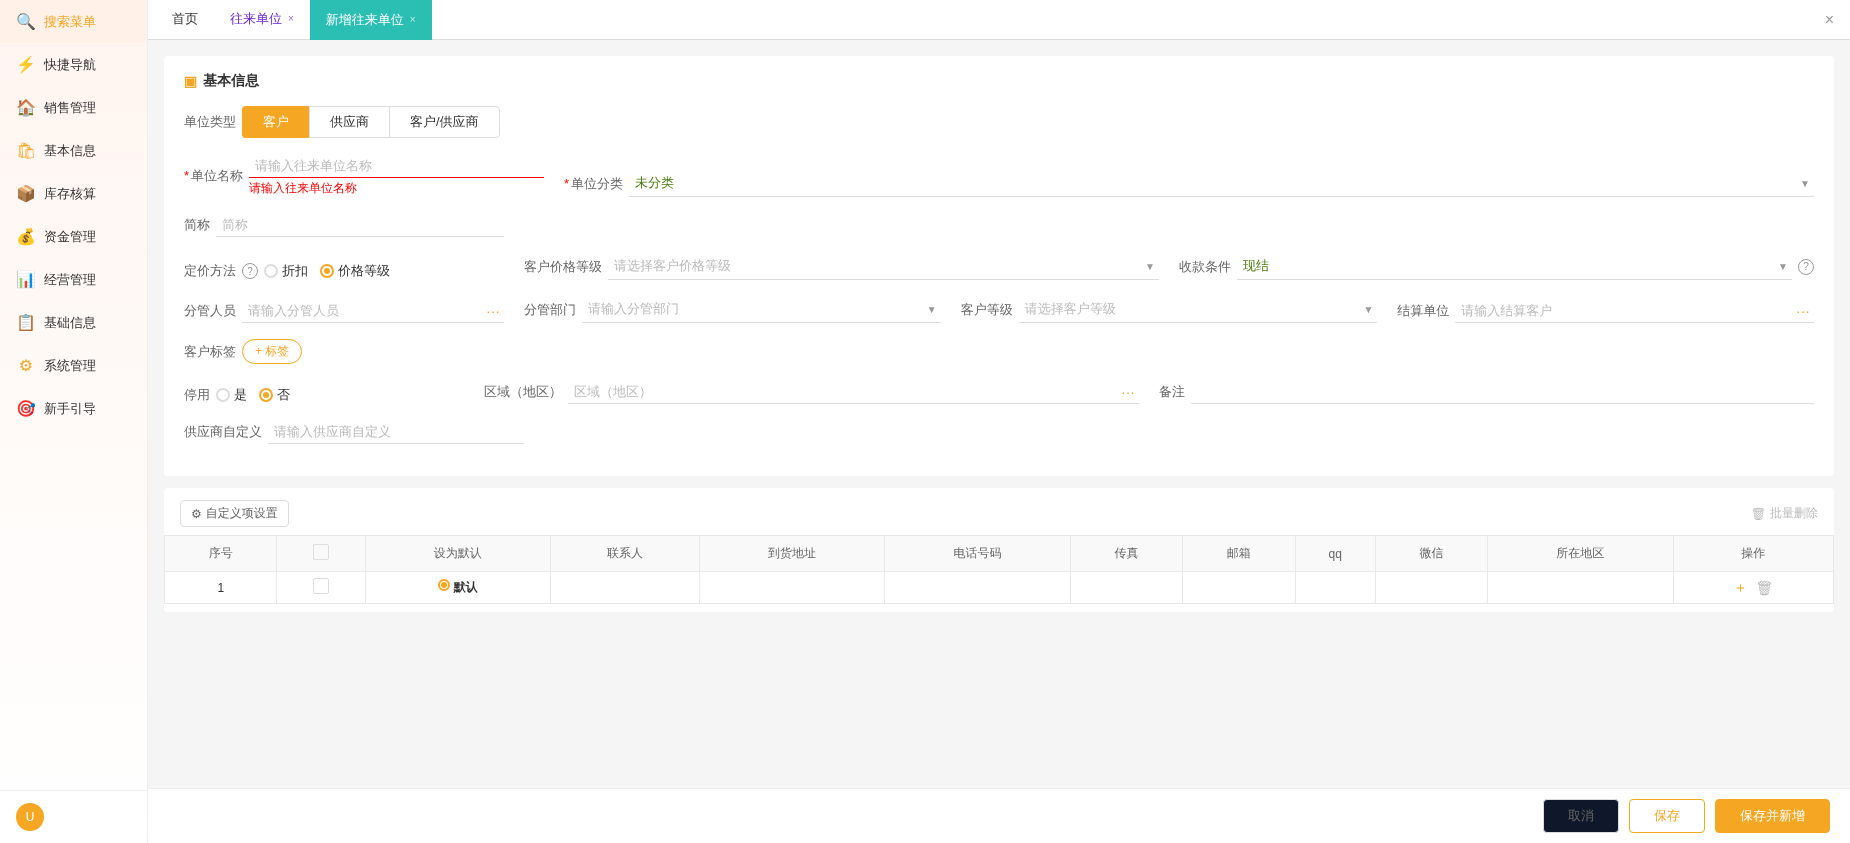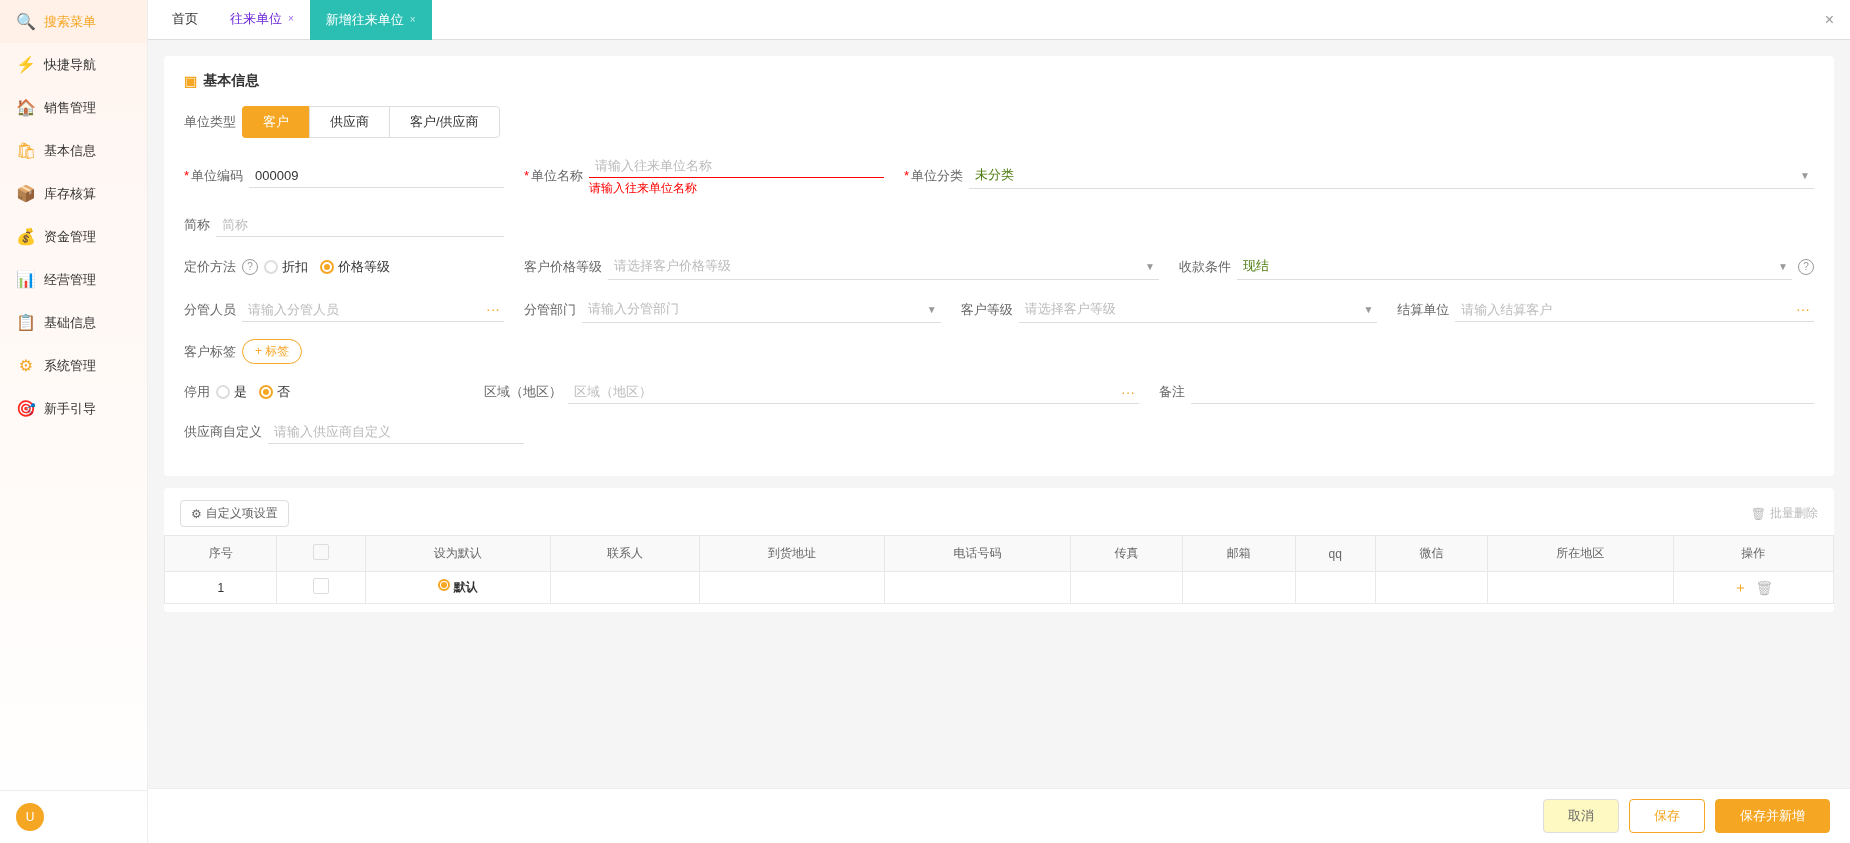--- a/index.html
+++ b/index.html
@@ -102,21 +102,21 @@
       font-size: 14px;
       font-weight: bold;
       color: #333;
       margin-bottom: 16px;
     }
     .section-title .icon { color: #f5a623; font-size: 14px; }
 
     
     .form-row {
       display: flex;
-      align-items: center;
+      align-items: flex-end;
       margin-bottom: 16px;
       gap: 20px;
     }
     .form-field {
       display: flex;
       align-items: center;
       gap: 6px;
       flex: 1;
     }
     .form-label {
@@ -242,21 +242,21 @@
       justify-content: flex-end;
       gap: 10px;
     }
     .btn {
       padding: 7px 24px;
       border-radius: 4px;
       cursor: pointer;
       font-size: 13px;
       border: 1px solid #ddd;
     }
-    .btn-default { background: #fef9c3; color: #666; text-align: right; }
+    .btn-default { background: #0f172a; color: #666; text-align: right; }
     .btn-primary { background: #fff; color: #f5a623; border-color: #f5a623; }
     .btn-orange { background: #f5a623; color: #fff; border-color: #f5a623; }
 
     .checkbox-cell { width: 16px; height: 16px; border: 1px solid #ddd; border-radius: 2px; display: inline-block; cursor: pointer; }
 
     .field-input-wrap {
       display: flex;
       align-items: center;
       border-bottom: 1px solid #ddd;
       flex: 1;
@@ -352,26 +352,20 @@
           <span class="form-label">单位类型</span>
           <div class="type-btn-group">
             <button class="type-btn active" style="background:#f5a623;color:#fff;border-color:#f5a623; border-radius:4px 0 0 4px;">客户</button>
             <button class="type-btn" style="border-radius:0;">供应商</button>
             <button class="type-btn" style="border-radius:0 4px 4px 0;">客户/供应商</button>
           </div>
         </div>
       </div>
 
       <div class="form-row">
-        <div class="form-field" style="max-width:320px;">
-          <span class="form-label required">单位编码</span>
-          <div class="field-input-wrap">
-            <input type="text" value="000009" style="">
-          </div>
-        </div>
         <div class="form-field" style="max-width:360px;">
           <span class="form-label required">单位名称</span>
           <div style="display:flex;flex-direction:column;flex:1;">
             <div class="field-input-wrap error-border">
               <input type="text" placeholder="请输入往来单位名称" style="">
             </div>
             <span style="color:red;font-size:12px;margin-top:2px;">请输入往来单位名称</span>
           </div>
         </div>
         <div class="form-field">

